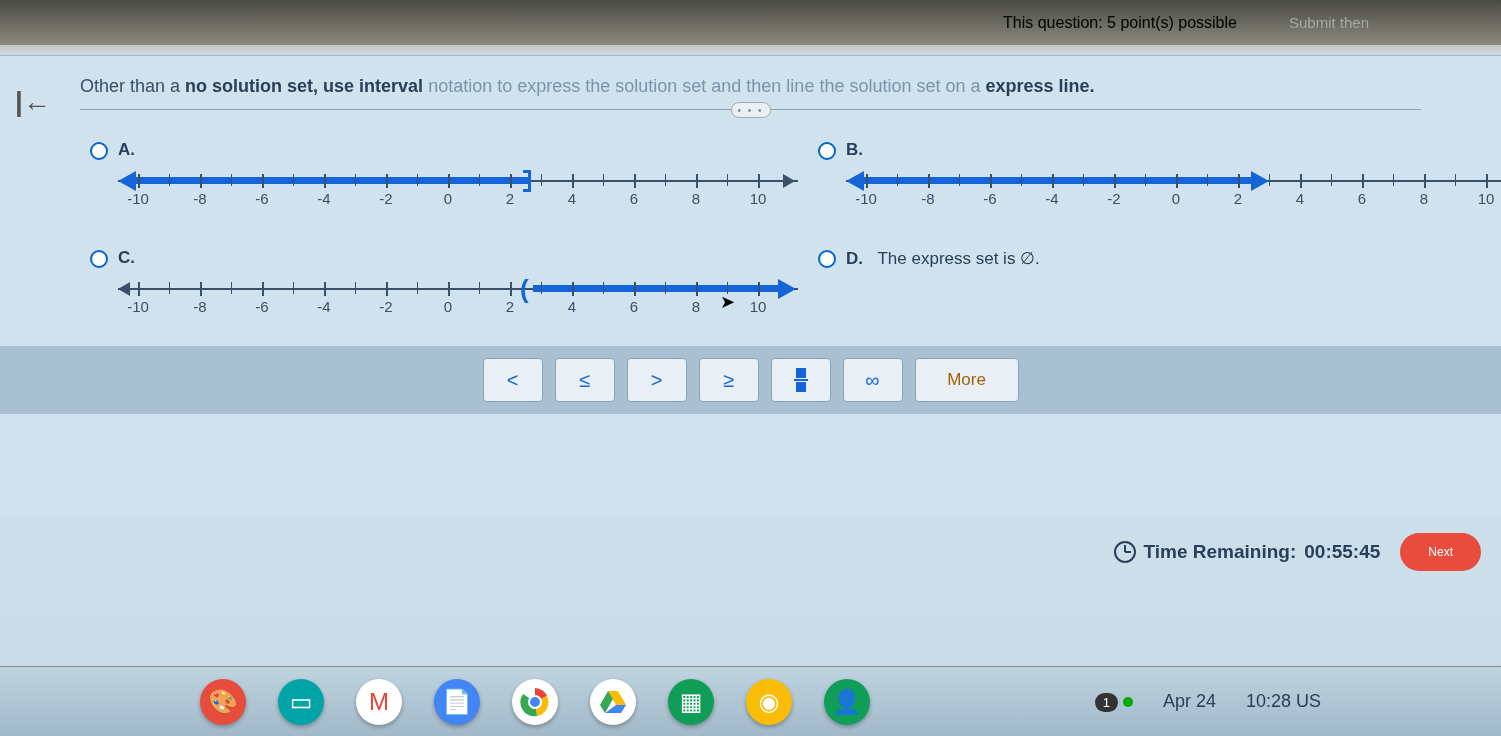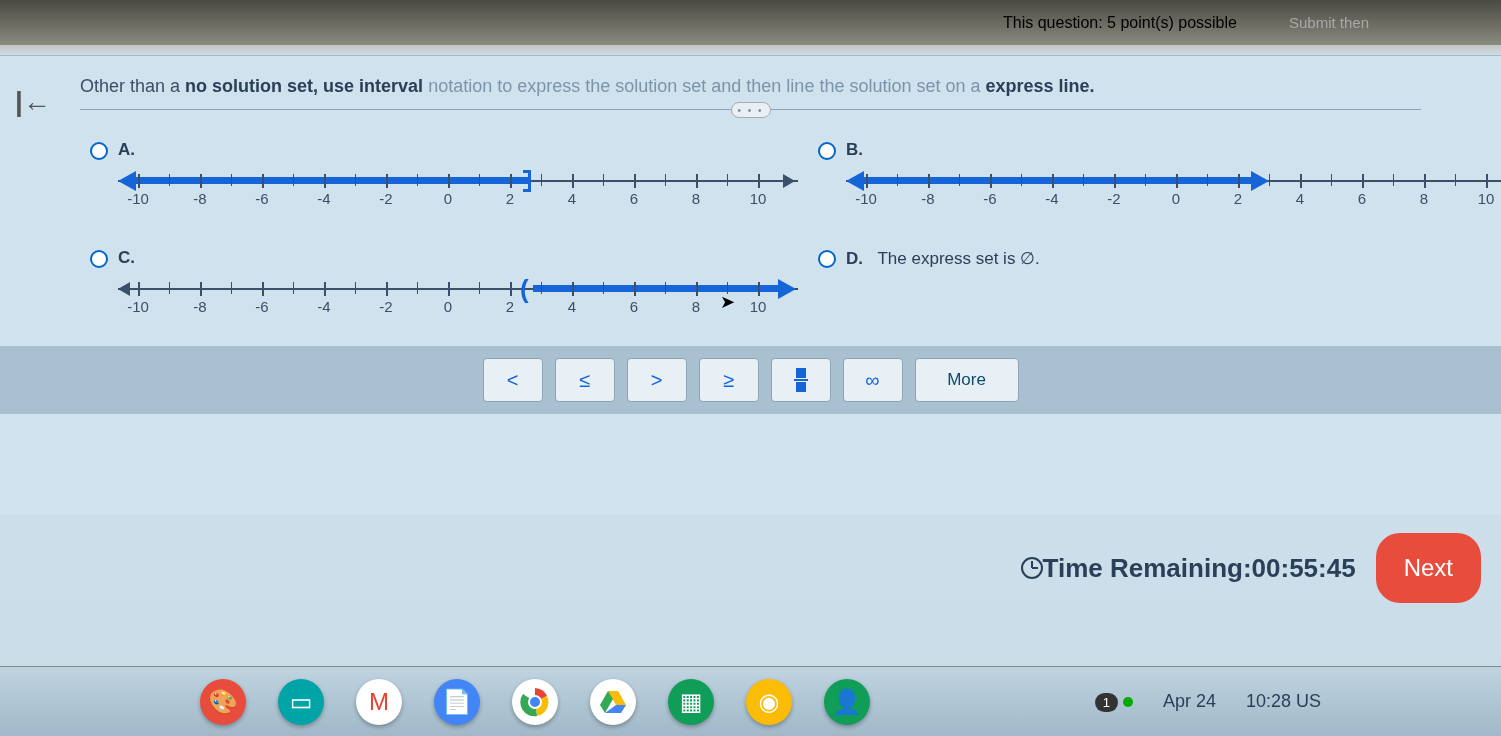--- a/index.html
+++ b/index.html
@@ -254,21 +254,21 @@
       display: flex;
       align-items: center;
       justify-content: center;
       font-size: 20px;
       color: #1565d8;
       cursor: pointer;
       font-weight: 500;
     }
     .sym-btn.more {
       width: 104px;
-      color: #0c4a6e;
+      color: #a16207;
       font-size: 17px;
     }
     .fraction-icon {
       display: flex;
       flex-direction: column;
       align-items: center;
       gap: 1px;
     }
     .fraction-icon .box {
       width: 10px;
@@ -283,22 +283,22 @@
     .footer-area {
       display: flex;
       justify-content: flex-end;
       align-items: center;
       padding: 18px 20px;
       gap: 20px;
     }
     .time-remaining {
       display: flex;
       align-items: center;
-      gap: 0;
-      font-size: 26px;
+      gap: 8px;
+      font-size: 19px;
       color: #2a4058;
       font-weight: 600;
     }
     .clock-icon {
       width: 22px;
       height: 22px;
       border: 2px solid #2a4058;
       border-radius: 50%;
       position: relative;
     }
@@ -319,23 +319,23 @@
       left: 50%;
       top: 50%;
       width: 6px;
       height: 2px;
       background: #2a4058;
       transform: translate(0, -50%);
     }
     .next-btn {
       background: #e74c3c;
       color: #fff;
-      padding: 21px 28px;
+      padding: 12px 28px;
       border-radius: 24px;
-      font-size: 24px;
+      font-size: 12px;
       cursor: pointer;
       border: none;
     }
     .taskbar {
       position: absolute;
       bottom: 0;
       left: 0;
       right: 0;
       height: 70px;
       background: linear-gradient(180deg, #c0d4e0 0%, #a0b8c8 100%);

